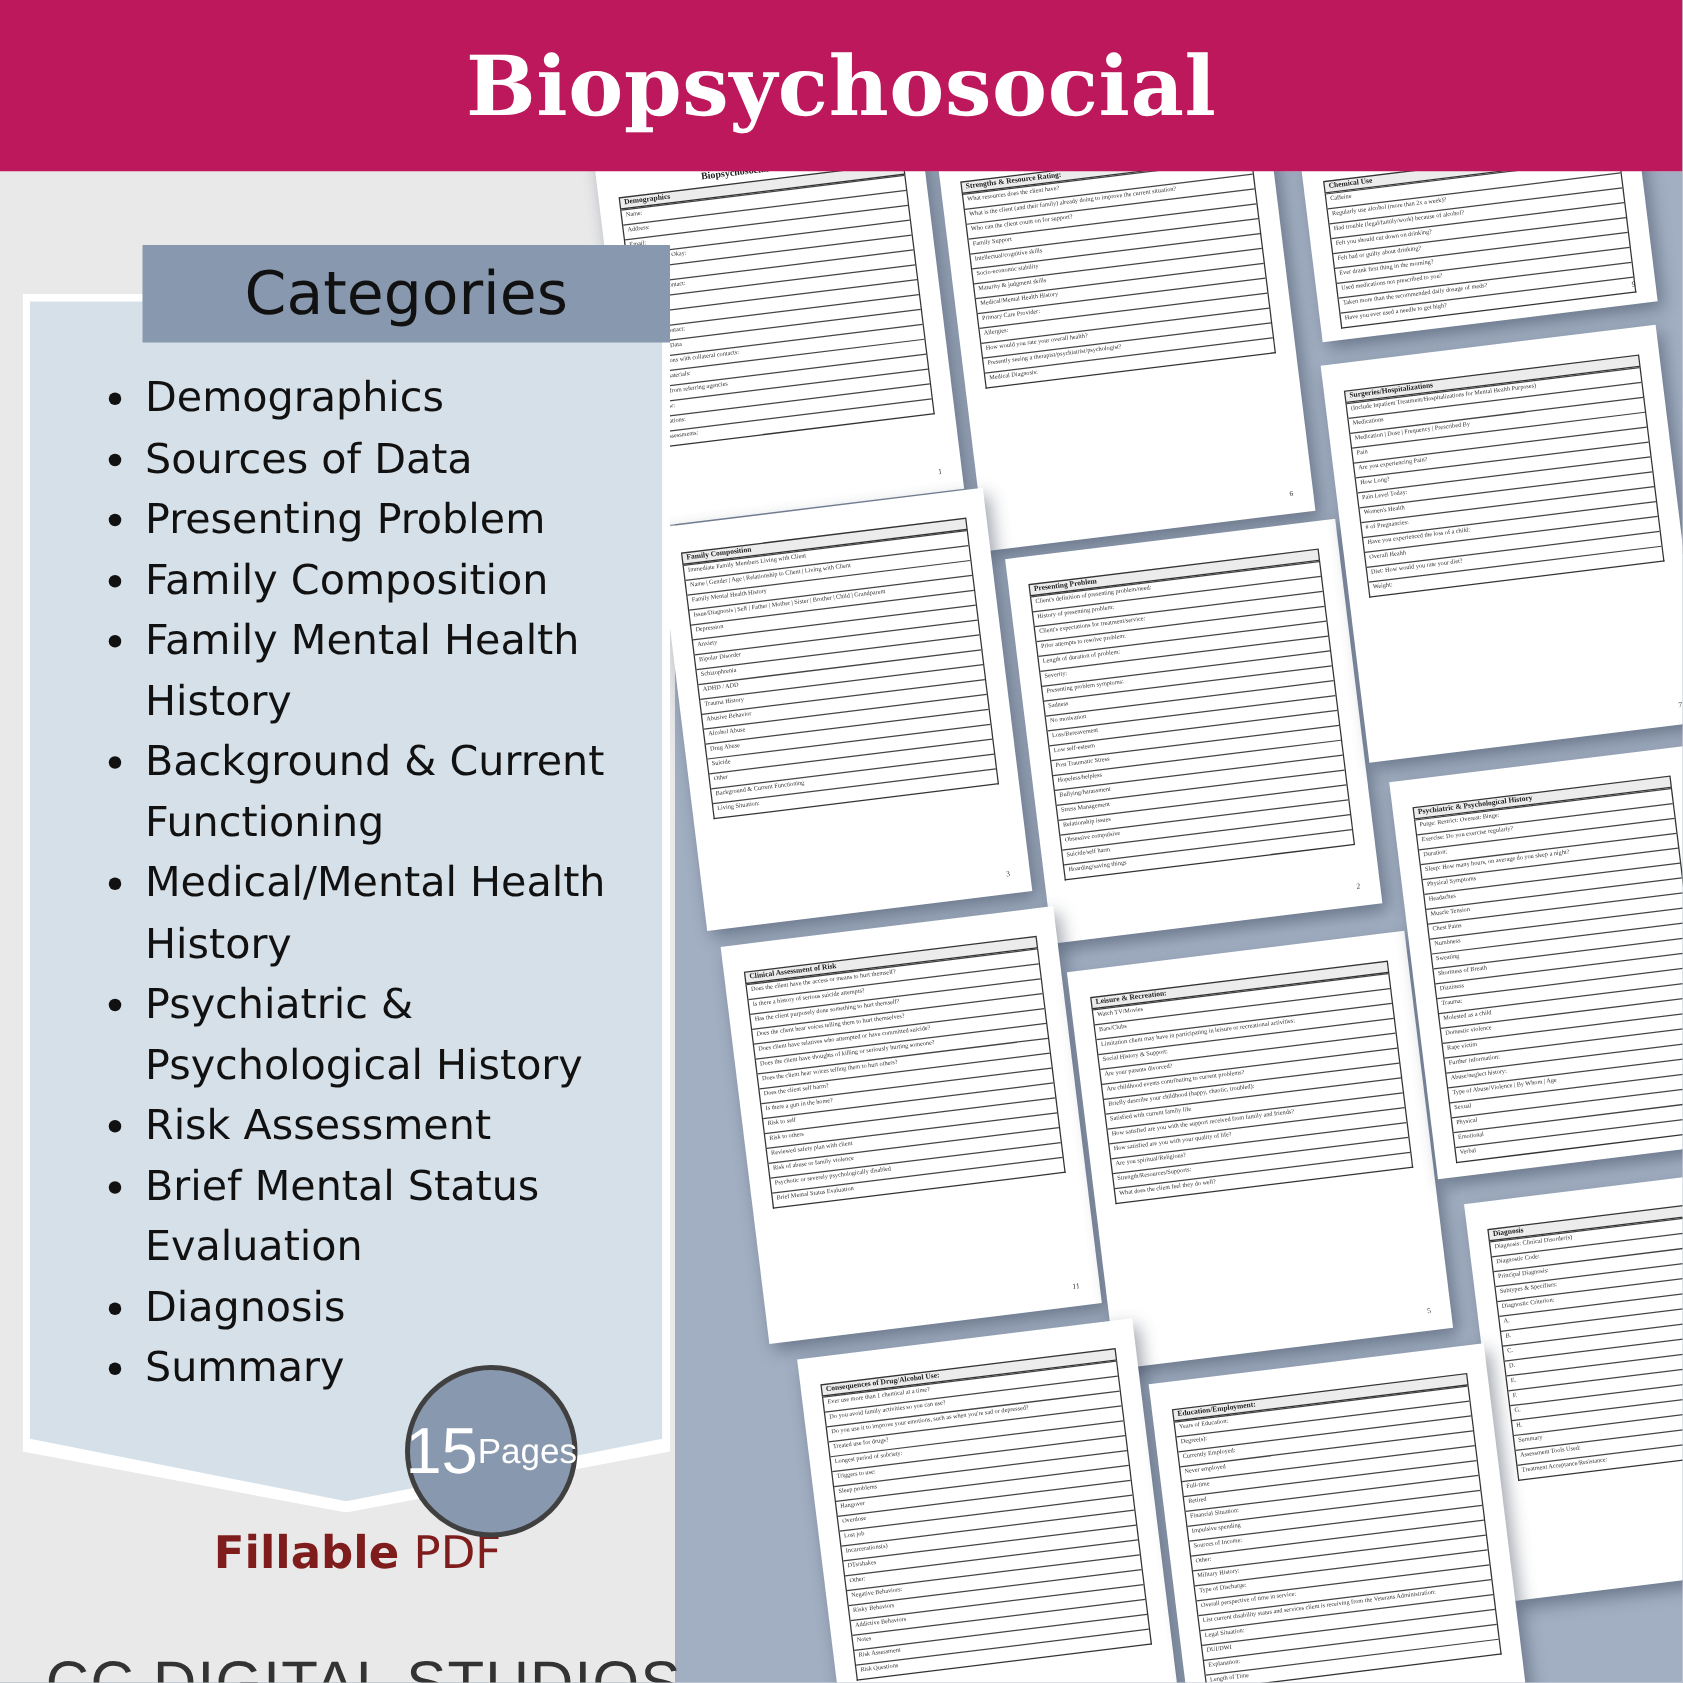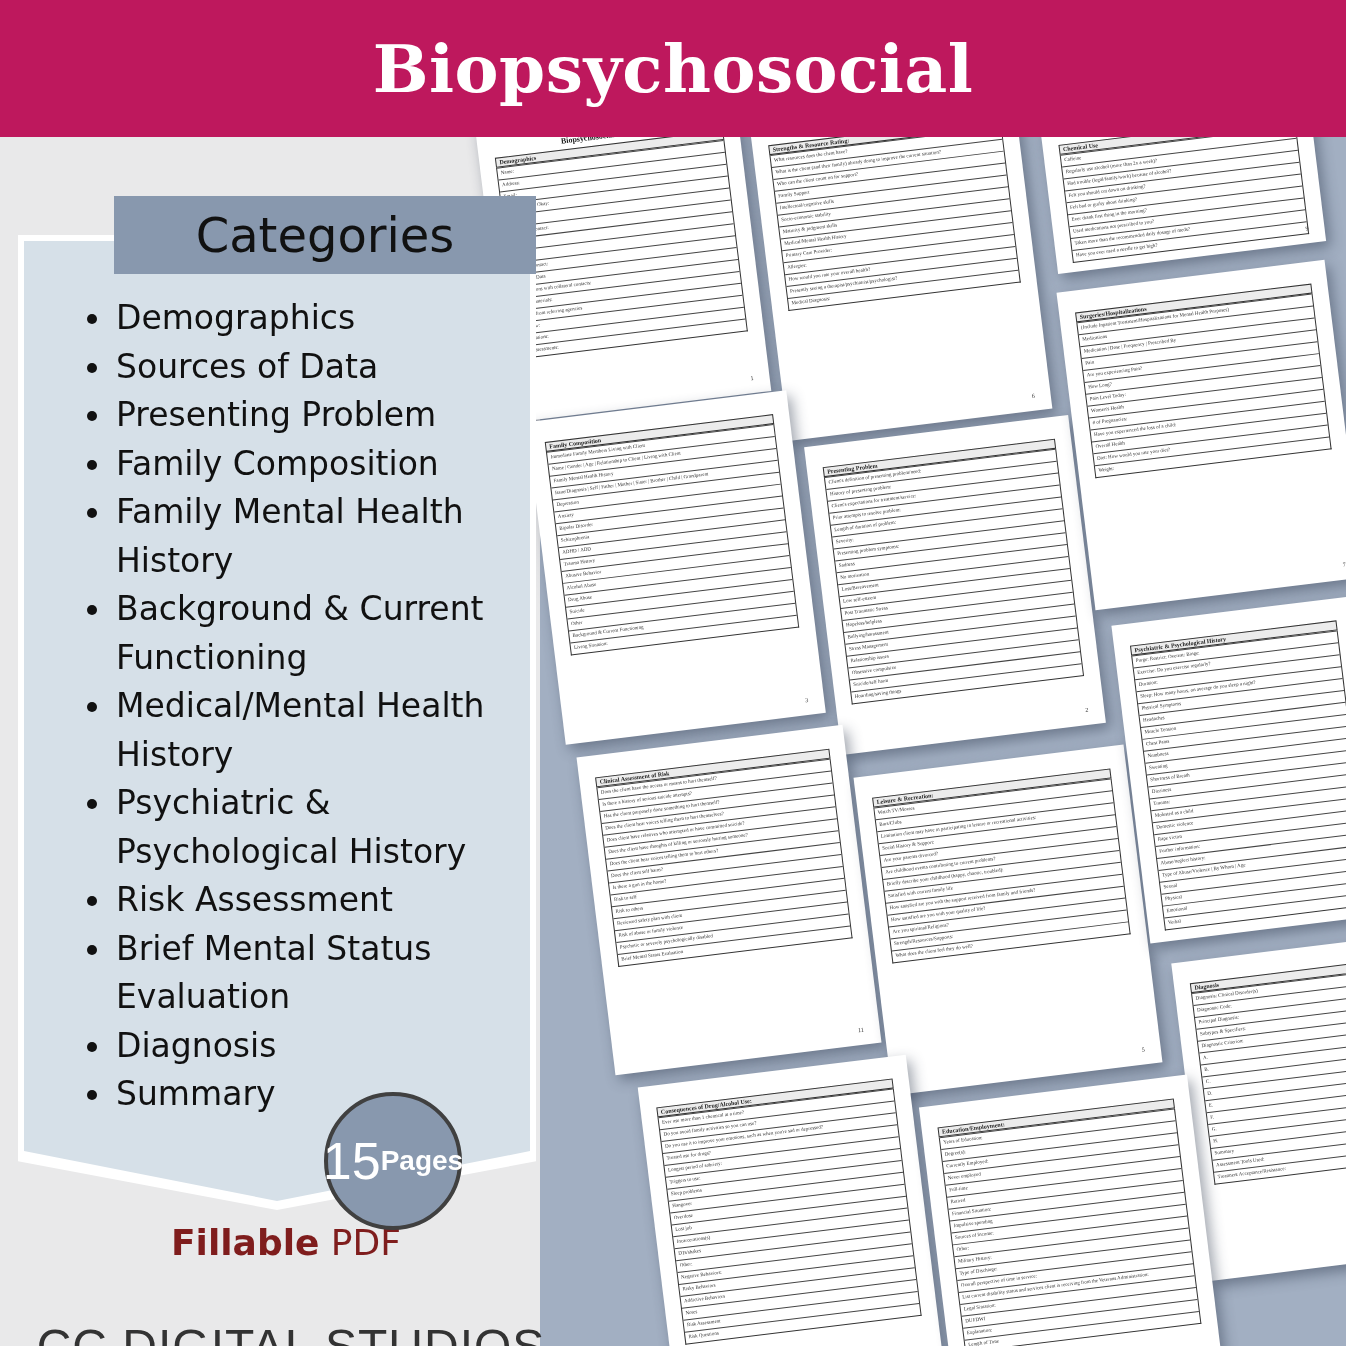--- a/index.html
+++ b/index.html
@@ -18,21 +18,21 @@
   .panel{position:absolute;left:18px;top:235px;width:518px;height:975px;z-index:3;}
   .panel-shape{position:absolute;left:0;top:0;width:518px;height:975px;background:#fff;clip-path:polygon(0 0,100% 0,100% 95%,50% 100%,0 95%);}
   .panel-inner{position:absolute;left:6px;top:6px;width:506px;height:960px;background:#d6e0e8;clip-path:polygon(0 0,100% 0,100% 94.8%,50% 100%,0 94.8%);}
   .cat-tab{position:absolute;left:67px;top:196px;width:422px;height:78px;background:#8898ae;z-index:4;display:flex;align-items:center;justify-content:center;margin-left:47px;}
   .cat-tab span{font-family:"DejaVu Sans",sans-serif;font-size:48px;color:#111;}
   .cat-list{position:absolute;left:84px;top:294px;z-index:4;list-style:none;margin:0;padding:0;width:430px;}
   .cat-list li{position:relative;padding-left:32px;font-family:"DejaVu Sans",sans-serif;font-size:33px;line-height:48.5px;color:#111;}
   .cat-list li::before{content:"";position:absolute;left:3px;top:20px;width:10px;height:10px;border-radius:50%;background:#111;}
   .badge{position:absolute;left:324px;top:1092px;width:138px;height:138px;border-radius:50%;background:#8898ae;border:4px solid #404040;box-sizing:border-box;z-index:6;display:flex;flex-direction:row;align-items:center;justify-content:center;color:#fff;}
   .badge .n{font-family:"Liberation Sans",sans-serif;font-size:52px;line-height:48px;}
-  .badge .p{font-family:"Liberation Sans",sans-serif;font-weight:bold;font-size:28px;line-height:30px;}
+  .badge .p{font-family:"Liberation Sans",sans-serif;font-weight:normal;font-size:28px;line-height:30px;}
   .fillable{position:absolute;left:0;width:572px;top:1222px;text-align:center;z-index:4;font-family:"DejaVu Sans",sans-serif;font-size:36px;color:#7f1d1d;}
   .fillable b{font-weight:bold;}
   .brand{position:absolute;left:0;width:582px;top:1272px;text-align:center;z-index:4;font-family:"Liberation Sans",sans-serif;font-size:48px;color:#333;letter-spacing:1px;margin-top:47px;}
 </style>
 </head>
 <body>
 
 <div class="header">
   <h1>Biopsychosocial</h1>
 </div>

